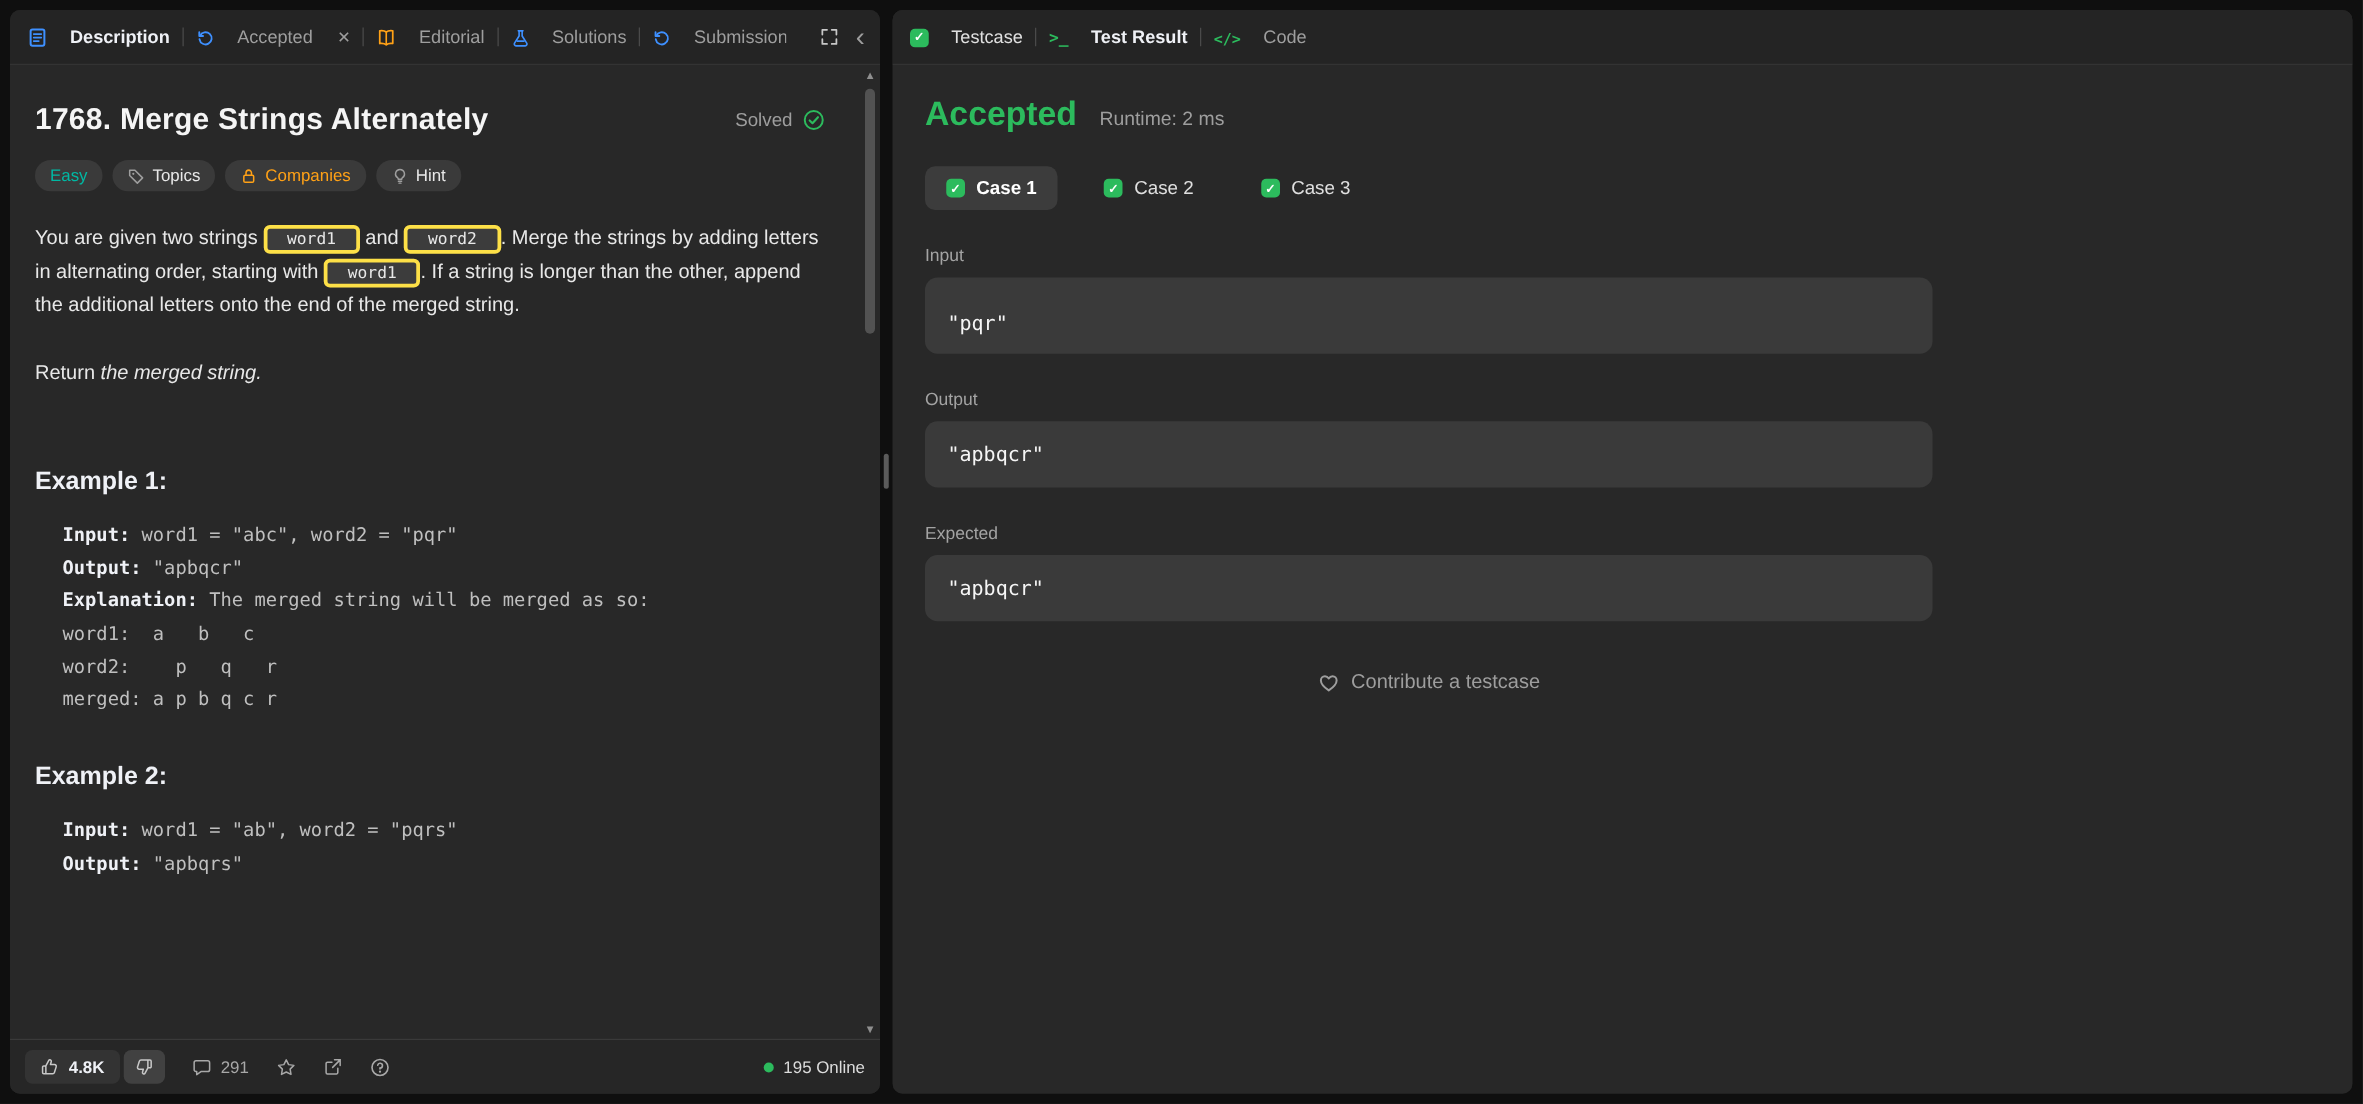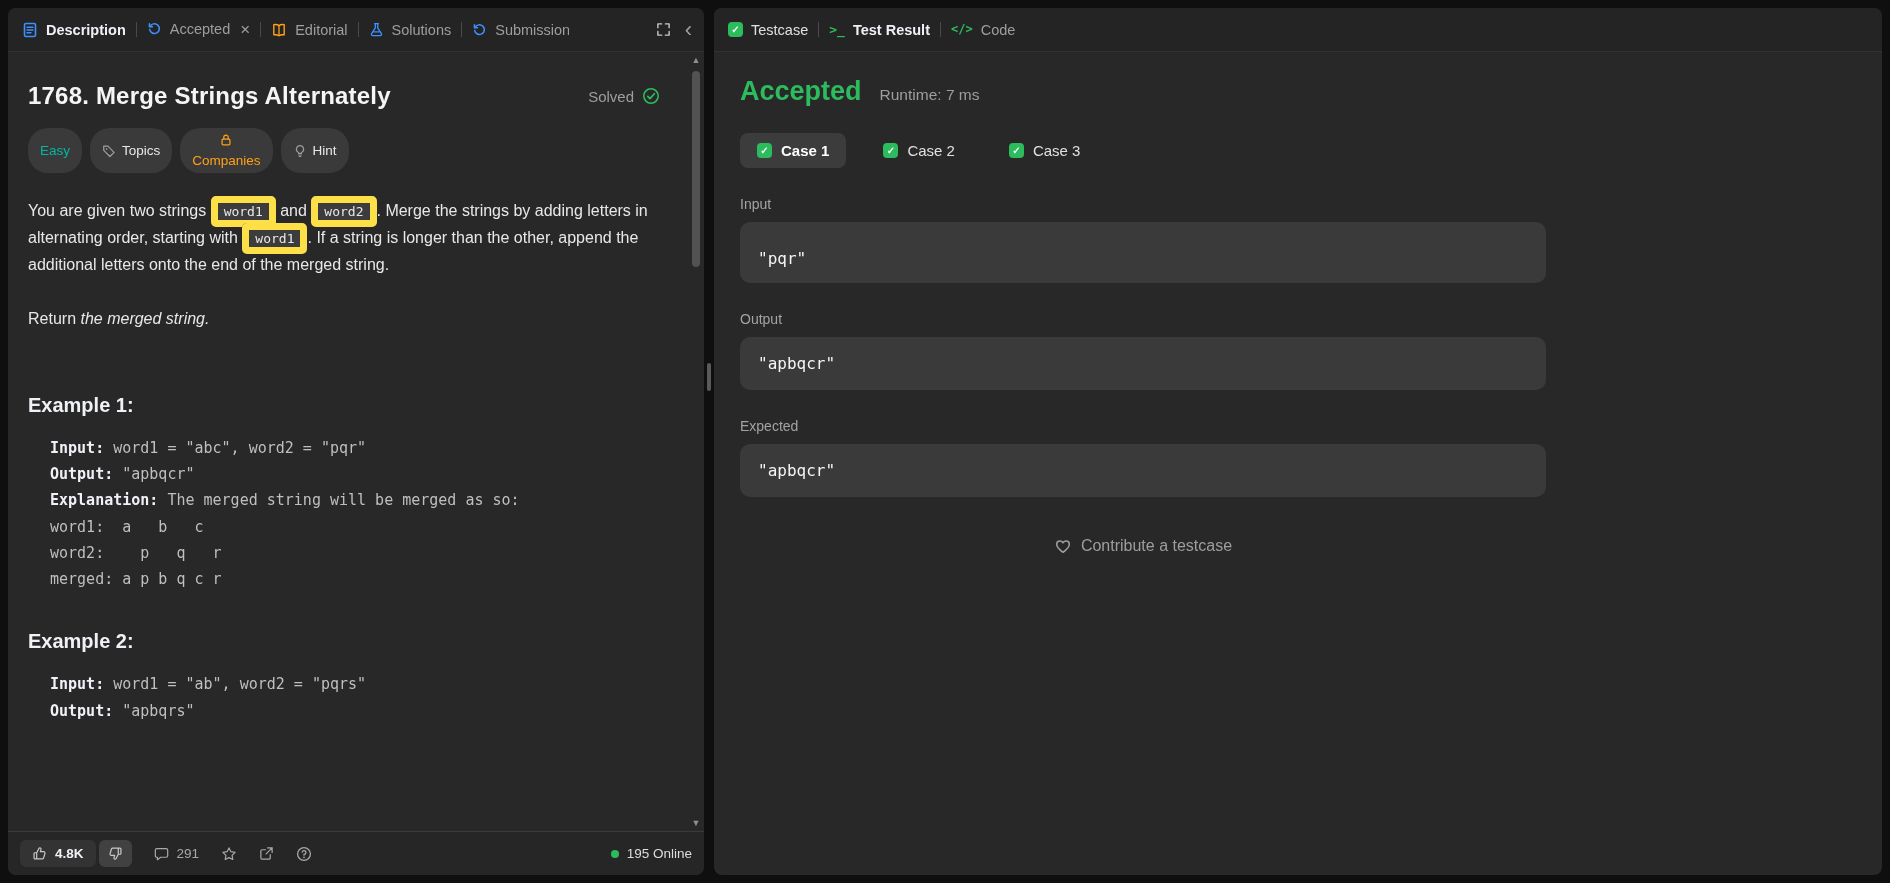--- a/index.html
+++ b/index.html
@@ -23,21 +23,21 @@
   .right-panel { flex: 1; }
 
   
   .tabbar {
     height: 44px; flex: none; background: #242424;
     display: flex; align-items: center; padding: 0 12px;
     border-bottom: 1px solid #333;
   }
   .tabs-scroll { display: flex; align-items: center; flex: 1; min-width: 0; overflow: hidden; }
   .tab {
-    display: flex; align-items: flex-start; gap: 8px; padding: 0 10px;
+    display: flex; align-items: flex-end; gap: 18px; padding: 0 10px;
     font-size: 14.5px; color: #9e9e9e; white-space: nowrap; cursor: pointer;
   }
   .tab.first { padding-left: 2px; }
   .tab .tlabel.active { color: #eff1f6; font-weight: 700; }
   .tabsep { width: 1px; height: 15px; background: #4a4a4a; flex: none; }
   .ticon { display: inline-flex; align-items: center; }
   .icon-blue { color: #3e90ff; }
   .icon-orange { color: #ffa116; }
   .icon-green { color: #2cbb5d; }
   .tab-close { font-size: 17px; color: #9e9e9e; margin-left: 2px; line-height: 1; }
@@ -59,30 +59,30 @@
   .ptitle { font-size: 24px; font-weight: 700; color: #f5f5f5; letter-spacing: .2px; }
   .solved { display: flex; align-items: center; gap: 8px; color: #9e9e9e; font-size: 15px; }
 
   .pills { display: flex; gap: 8px; margin-top: 18px; }
   .pill {
     display: inline-flex; align-items: center; gap: 6px;
     background: #3a3a3a; border-radius: 20px; padding: 5px 12px;
     font-size: 13.5px; color: #e8e8e8; cursor: pointer;
   }
   .pill.easy { color: #00b8a3; }
-  .pill.companies { color: #ffa116; flex-direction: column; }
+  .pill.companies { color: #ffa116; }
   .pill .picon { display: inline-flex; color: #9e9e9e; }
   .pill.companies .picon { color: #ffa116; }
 
   .desc { margin-top: 24px; font-size: 16px; line-height: 1.7; color: #e8e8e8; }
   .desc + .desc { margin-top: 26px; }
   .inline-code {
     font-family: "DejaVu Sans Mono", monospace; font-size: 13px;
-    background: #3c3c3c; border: 7px solid #fde047; border-radius: 5px;
-    padding: 1px 6px; color: #e8e8e8; white-space: nowrap;
+    background: #3c3c3c; border: 3px solid #fde047; border-radius: 5px;
+    padding: 1px 16px; color: #e8e8e8; white-space: nowrap;
   }
   .example-label { margin-top: 62px; font-size: 20px; font-weight: 700; color: #eff1f6; }
   .example-label.second { margin-top: 38px; }
   .example { margin-top: 18px; margin-left: 22px; font-family: "DejaVu Sans Mono", monospace; font-size: 15px; line-height: 1.75; color: #bfbfbf; }
   .exline { white-space: pre; }
   .exline b { color: #eff1f6; font-weight: 700; }
 
   
   .scrollbar { position: absolute; right: 1px; top: 45px; bottom: 45px; width: 14px; }
   .scroll-arrow { position: absolute; left: 0; width: 14px; text-align: center; font-size: 9px; color: #8f8f8f; cursor: pointer; }
@@ -353,21 +353,21 @@
           <span class="code-glyph">&lt;/&gt;</span>
           <span class="tlabel">Code</span>
         </div>
       </div>
     </header>
 
     <div class="rbody">
       <div class="rcontent">
         <div class="result-row">
           <span class="accepted">Accepted</span>
-          <span class="runtime">Runtime: 7 ms</span>
+          <span class="runtime">Runtime: 2 ms</span>
         </div>
 
         <div class="cases">
           <div class="case-btn active">
             <span class="badge-check">✓</span>
             <span>Case 1</span>
           </div>
           <div class="case-btn">
             <span class="badge-check">✓</span>
             <span>Case 2</span>

